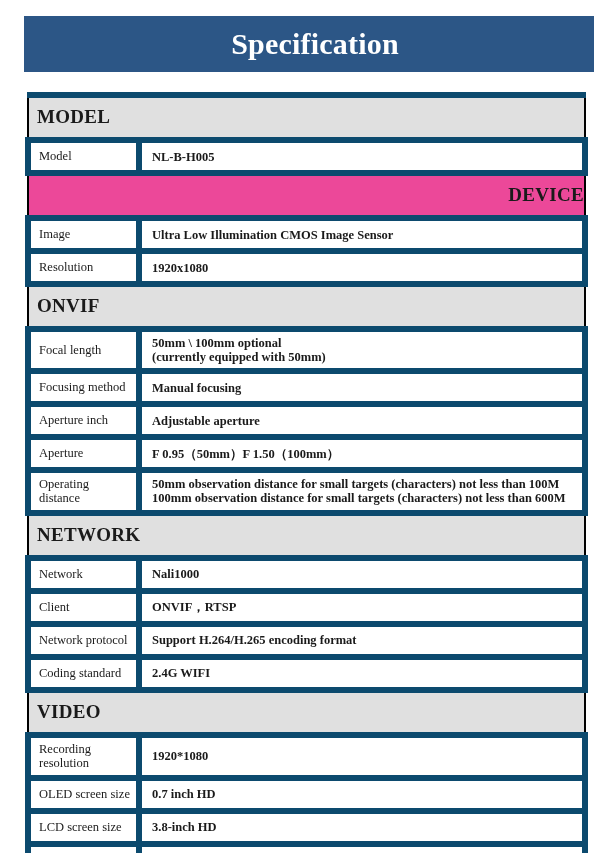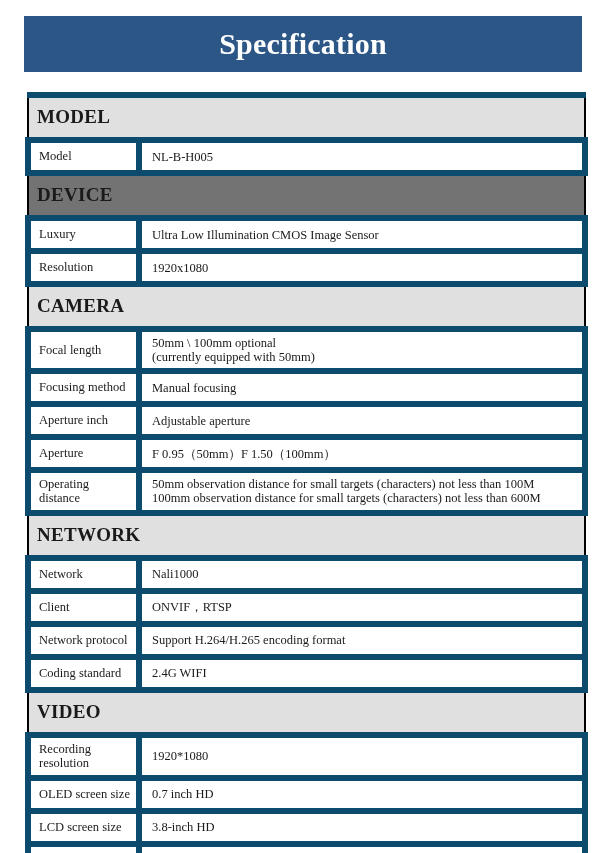--- a/index.html
+++ b/index.html
@@ -77,63 +77,63 @@
     padding: 4px 4px 4px 8px;
     font-family: "Liberation Serif", "DejaVu Serif", serif;
     font-weight: normal;
     font-size: 12.5px;
     color: #1a1a1a;
     line-height: 1.15;
   }
   tr.data-row td.cell-value {
     padding: 4px 6px 4px 10px;
     font-family: "Liberation Serif", "DejaVu Serif", serif;
-    font-weight: normal;
+    font-weight: bold;
     font-size: 12.5px;
     color: #1a1a1a;
     line-height: 1.12;
     white-space: pre-line;
   }
   tr.data-row { height: 33px; }
 </style>
 </head>
 <body>
 
 <div class="page">
 
-  <div class="banner" style="background: rgb(44, 86, 134);">
+  <div class="banner" style="background: rgb(44, 86, 134); padding-left: 12px;">
     <div class="banner-title" style="color: rgb(255, 255, 255);">Specification</div>
   </div>
 
   <table class="spec-table">
     <colgroup>
       <col class="c-label">
       <col class="c-value">
     </colgroup>
     <tbody>
         <tr class="section-row">
           <td colspan="2" style="background: rgb(224, 224, 224);">MODEL</td>
         </tr>
         <tr class="data-row">
           <td class="cell-label">Model</td>
           <td class="cell-value">NL-B-H005</td>
         </tr>
         <tr class="section-row">
-          <td colspan="2" style="background: #737373;">DEVICE</td>
+          <td colspan="2" style="background: #ec4899; text-align: right;">DEVICE</td>
         </tr>
         <tr class="data-row">
-          <td class="cell-label">Luxury</td>
+          <td class="cell-label">Image</td>
           <td class="cell-value">Ultra Low Illumination CMOS Image Sensor</td>
         </tr>
         <tr class="data-row">
           <td class="cell-label">Resolution</td>
           <td class="cell-value">1920x1080</td>
         </tr>
         <tr class="section-row">
-          <td colspan="2" style="background: rgb(224, 224, 224);">CAMERA</td>
+          <td colspan="2" style="background: rgb(224, 224, 224);">ONVIF</td>
         </tr>
         <tr class="data-row">
           <td class="cell-label">Focal length</td>
           <td class="cell-value">50mm \ 100mm optional
 (currently equipped with 50mm)</td>
         </tr>
         <tr class="data-row">
           <td class="cell-label">Focusing method</td>
           <td class="cell-value">Manual focusing</td>
         </tr>

